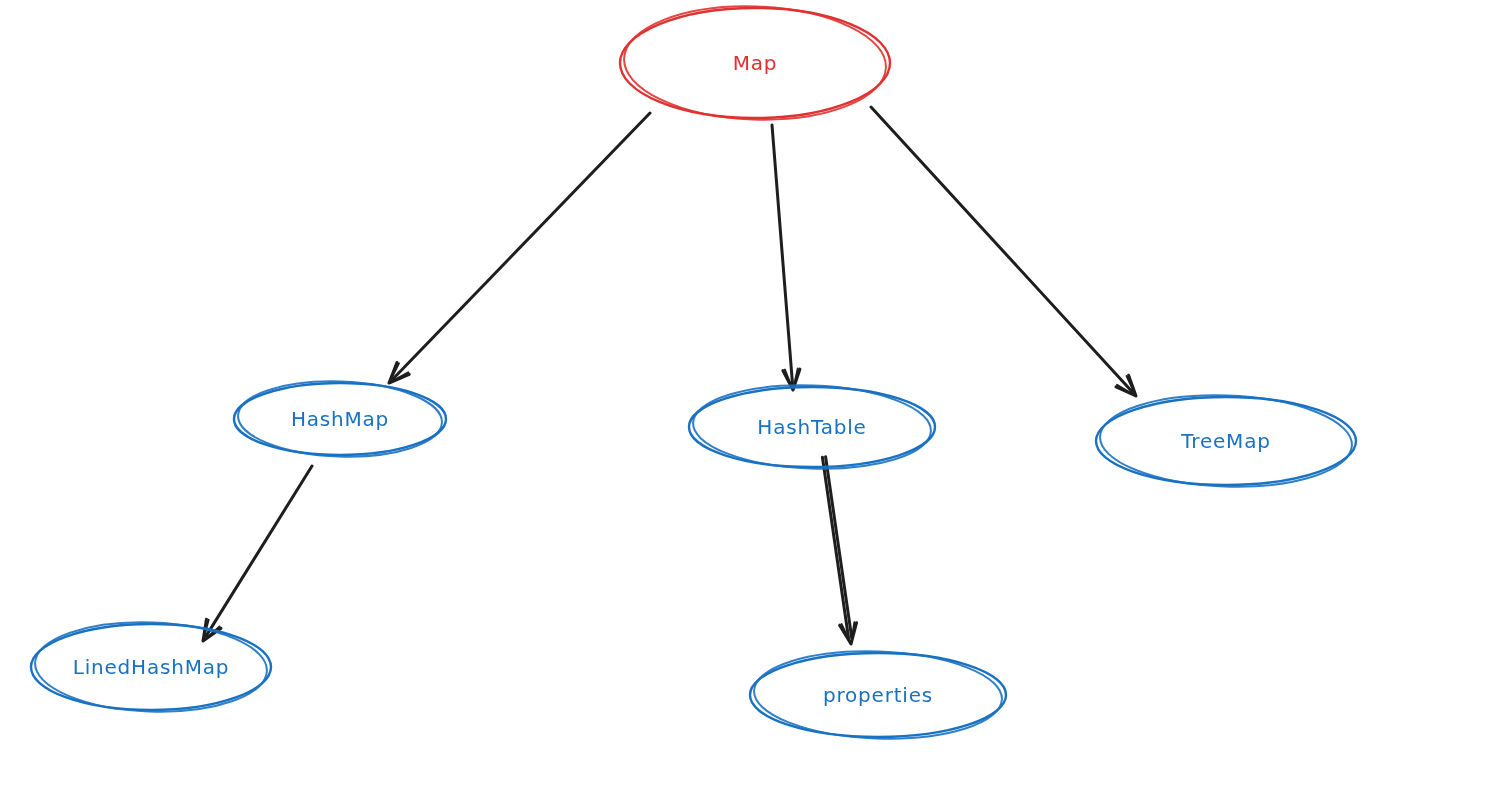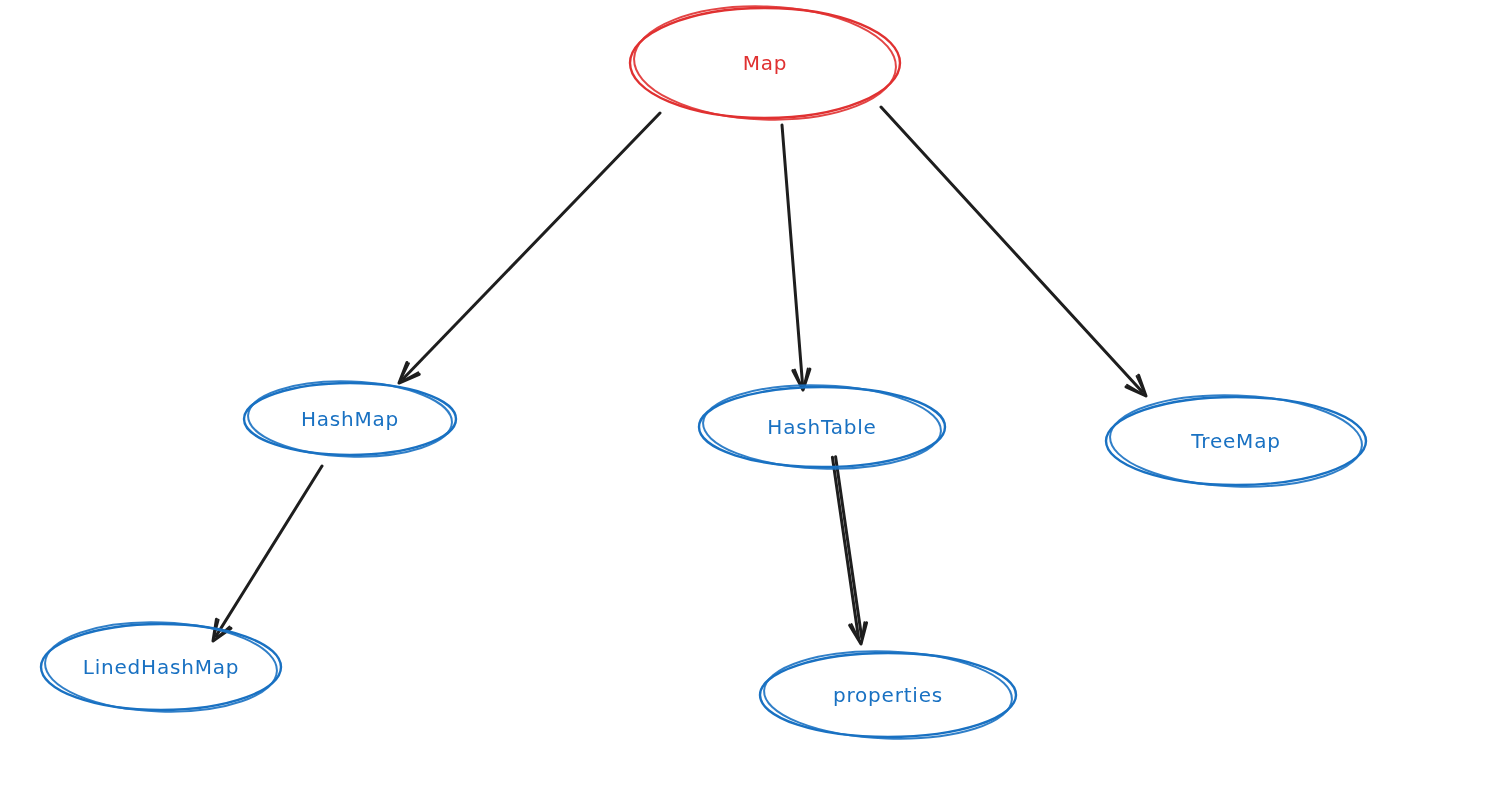--- a/index.html
+++ b/index.html
@@ -9,21 +9,20 @@
     width: 1486px;
     height: 785px;
     overflow: hidden;
     font-family: "DejaVu Sans", "Liberation Sans", sans-serif;
   }
   .canvas {
     position: relative;
     width: 1328px;
     height: 785px;
     background: #ffffff;
-    margin-left: 10px;
   }
   svg { display: block; }
   .node-label {
     font-family: "DejaVu Sans", "Liberation Sans", sans-serif;
     font-size: 20px;
     letter-spacing: 0.8px;
     font-weight: 400;
   }
 </style>
 </head>

